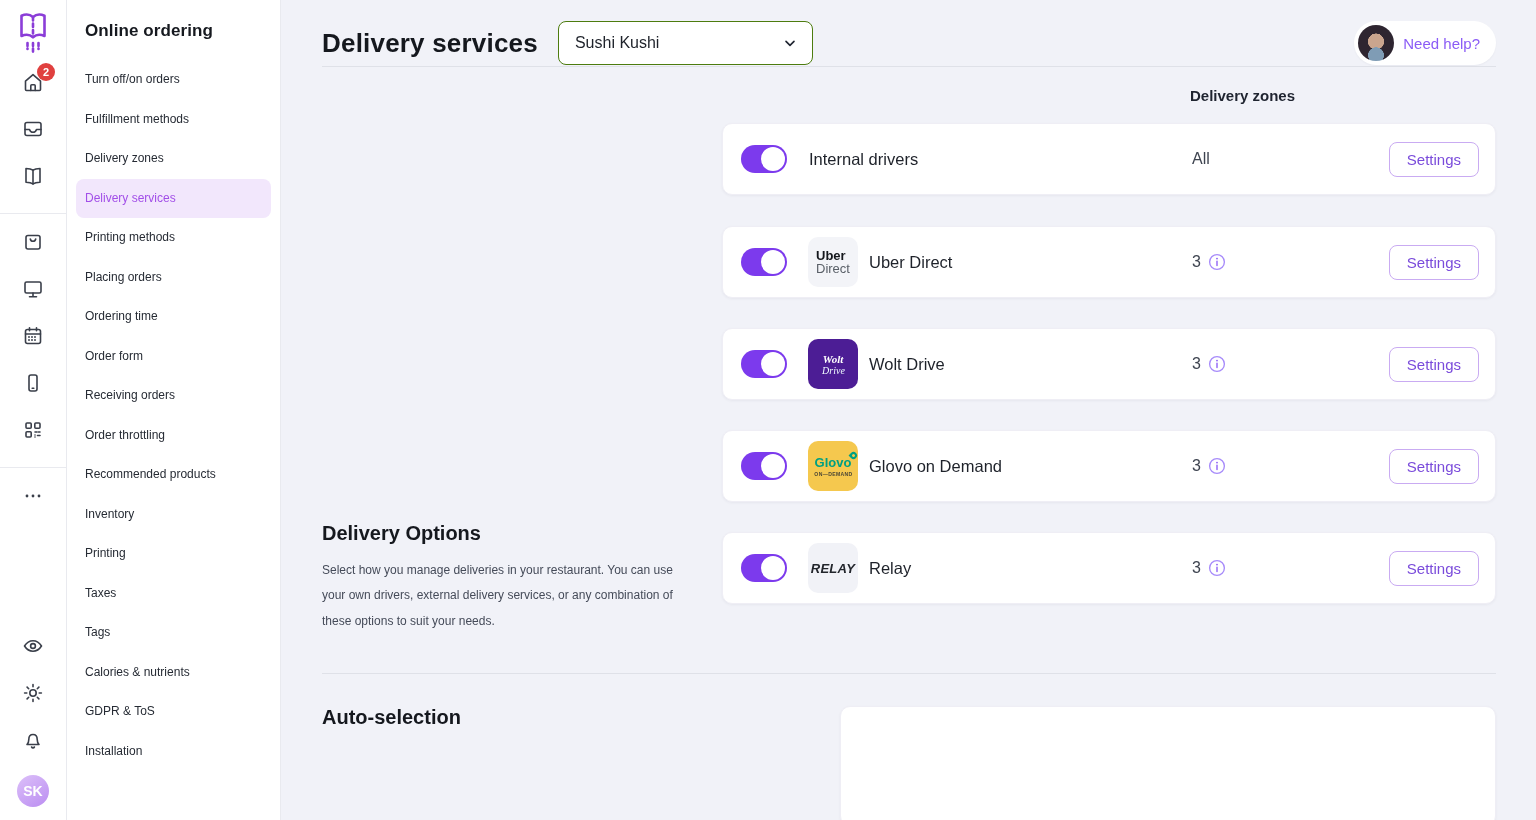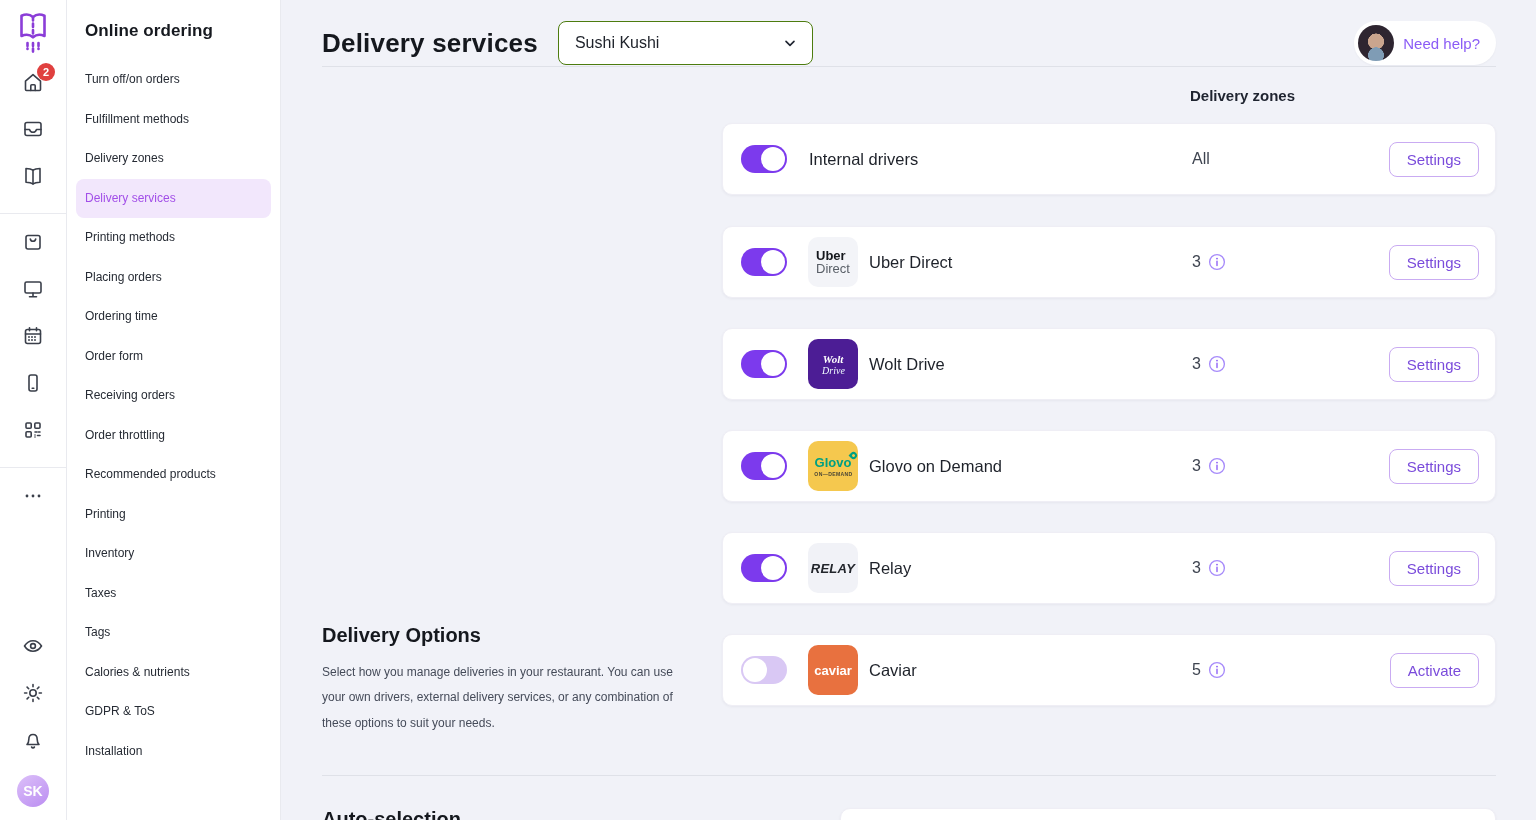--- a/index.html
+++ b/index.html
@@ -240,22 +240,22 @@
       <div class="menu-item">Fulfillment methods</div>
       <div class="menu-item">Delivery zones</div>
       <div class="menu-item active">Delivery services</div>
       <div class="menu-item">Printing methods</div>
       <div class="menu-item">Placing orders</div>
       <div class="menu-item">Ordering time</div>
       <div class="menu-item">Order form</div>
       <div class="menu-item">Receiving orders</div>
       <div class="menu-item">Order throttling</div>
       <div class="menu-item">Recommended products</div>
+      <div class="menu-item">Inventory</div>
       <div class="menu-item">Printing</div>
-      <div class="menu-item">Inventory</div>
       <div class="menu-item">Taxes</div>
       <div class="menu-item">Tags</div>
       <div class="menu-item">Calories &amp; nutrients</div>
       <div class="menu-item">GDPR &amp; ToS</div>
       <div class="menu-item">Installation</div>
     </div>
 </aside>
 
 <main class="main">
 
@@ -367,38 +367,20 @@
     <div class="zones">
       <span class="zval">3</span>
       <svg class="info-icon" viewBox="0 0 20 20" fill="none">
         <circle cx="10" cy="10" r="8.2" stroke="#A78BFA" stroke-width="1.5"></circle>
         <path d="M10 9v5" stroke="#8B5CF6" stroke-width="1.5" stroke-linecap="round"></path>
         <circle cx="10" cy="6.2" r="1" fill="#8B5CF6"></circle>
       </svg>
     </div>
     <button class="svc-action">Settings</button>
   </div>
-          <div class="service-card">
-    <div class="toggle off">
-              <span class="knob"></span>
-            </div>
-    <div class="svc-logo logo-caviar">
-              <span class="l0">caviar</span>
-            </div>
-    <span class="svc-name">Caviar</span>
-    <div class="zones">
-      <span class="zval">5</span>
-      <svg class="info-icon" viewBox="0 0 20 20" fill="none">
-        <circle cx="10" cy="10" r="8.2" stroke="#A78BFA" stroke-width="1.5"></circle>
-        <path d="M10 9v5" stroke="#8B5CF6" stroke-width="1.5" stroke-linecap="round"></path>
-        <circle cx="10" cy="6.2" r="1" fill="#8B5CF6"></circle>
-      </svg>
-    </div>
-    <button class="svc-action">Activate</button>
-  </div>
         </div>
     </div>
   </section>
 
   <div class="section-divider"></div>
 
   <section class="auto-section">
     <div class="left-col2">
       <h3>Auto-selection</h3>
     </div>

